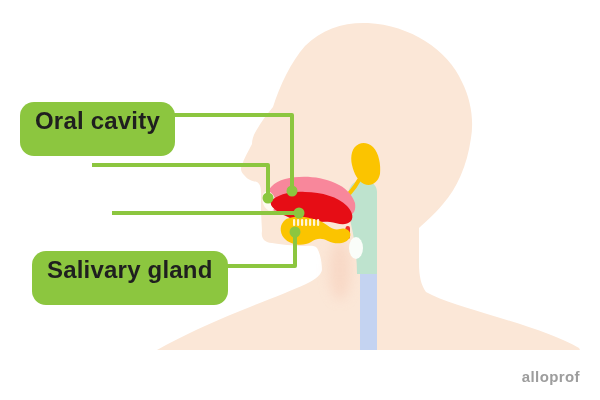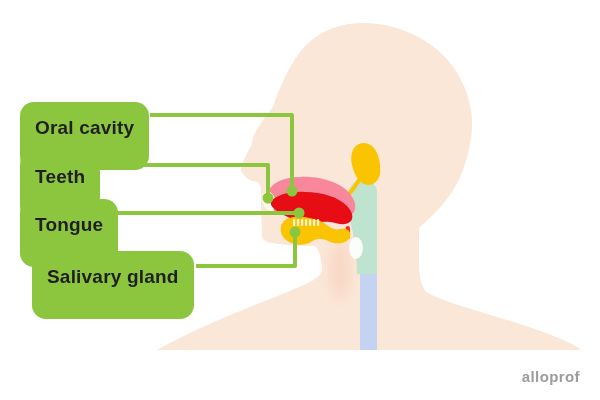--- a/index.html
+++ b/index.html
@@ -7,25 +7,25 @@
     position:relative;
     width:600px;height:400px;
     background:var(--background,#fff);
     overflow:hidden;
     font-family:"Liberation Sans", sans-serif;
   }
   .stage svg{position:absolute;left:0;top:0;}
   .pill{
     position:absolute;
     height:44px;
-    padding:12px 15px;
+    padding:5px 15px;
     border-radius:14px;
     background:var(--green,#8CC63F);
     color:var(--label-text,#1F1F1F);
-    font-size:19px;
+    font-size:24px;
     line-height:27px;
     font-weight:700;
     letter-spacing:0.2px;
     white-space:nowrap;
     z-index:2;
   }
   .watermark{
     position:absolute;
     right:20px;
     top:368px;
@@ -148,20 +148,18 @@
     <g style="fill:var(--green)">
       <circle cx="292" cy="191" r="5.5"></circle>
       <circle cx="268" cy="198" r="5.5"></circle>
       <circle cx="299" cy="213" r="5.5"></circle>
       <circle cx="295" cy="232" r="5.5"></circle>
     </g>
   </svg>
 
   <div class="pill" style="left:20px;top:102px;">Oral cavity</div>
 
-  <div class="pill" style="left:20px;top:151px;">Teeth</div>
 
-  <div class="pill" style="left:20px;top:199px;">Tongue</div>
 
   <div class="pill" style="left:32px;top:251px;">Salivary gland</div>
 
   <div class="watermark">alloprof</div>
 </div>
 
 </body></html>

